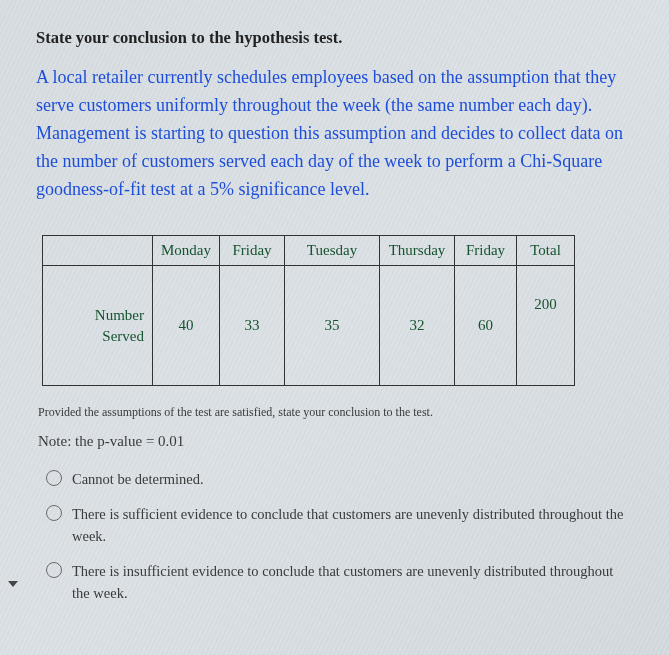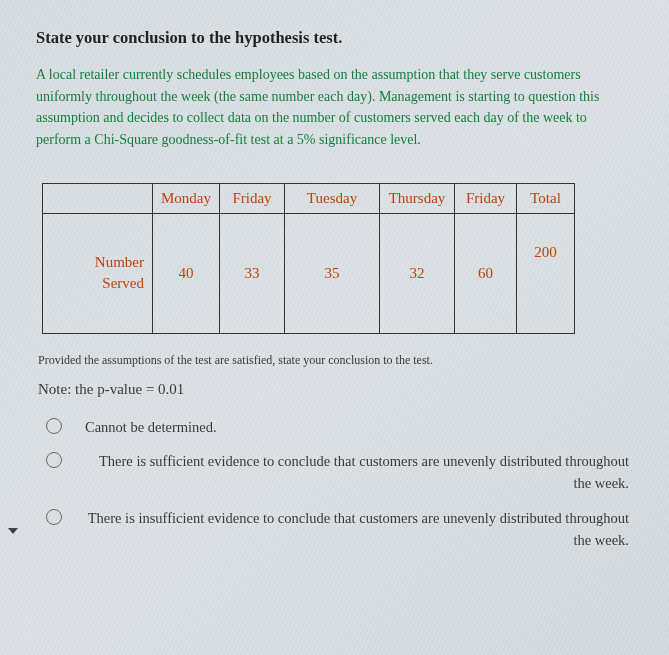--- a/index.html
+++ b/index.html
@@ -31,30 +31,30 @@
       pointer-events: none;
     }
     .content { position: relative; font-family: Liberation Serif, serif; }
     .heading {
       font-weight: 700;
       font-size: 16.5px;
       color: #222;
       margin-bottom: 16px;
     }
     .paragraph {
-      font-size: 14px;
+      font-size: 18px;
       line-height: 1.55;
-      color: #15803d;
+      color: #1d4ed8;
       margin-bottom: 32px;
     }
     table {
       border-collapse: collapse;
       margin: 10px 0 18px 6px;
       font-size: 15px;
-      color: #c2410c;
+      color: #14532d;
       border-radius: 20px;
     }
     th, td {
       border: 1.5px solid #333;
       padding: 6px 8px;
       text-align: center;
       background: rgba(255,255,255,0.02);
     }
     th { font-weight: 400; }
     .row-label-cell {
@@ -82,22 +82,21 @@
     .note {
       font-size: 15px;
       color: #3a3a3a;
       margin: 10px 0 18px 2px;
     }
     .options { margin-left: 10px; }
     .option {
       display: flex;
       align-items: flex-start;
       margin-bottom: 12px;
-      gap: 23px;
-      text-align: right;
+      gap: 10px;
     }
     .radio {
       flex: 0 0 16px;
       width: 16px;
       height: 16px;
       border: 1.8px solid #6a6a6a;
       border-radius: 50%;
       margin-top: 2px;
       background: transparent;
     }

